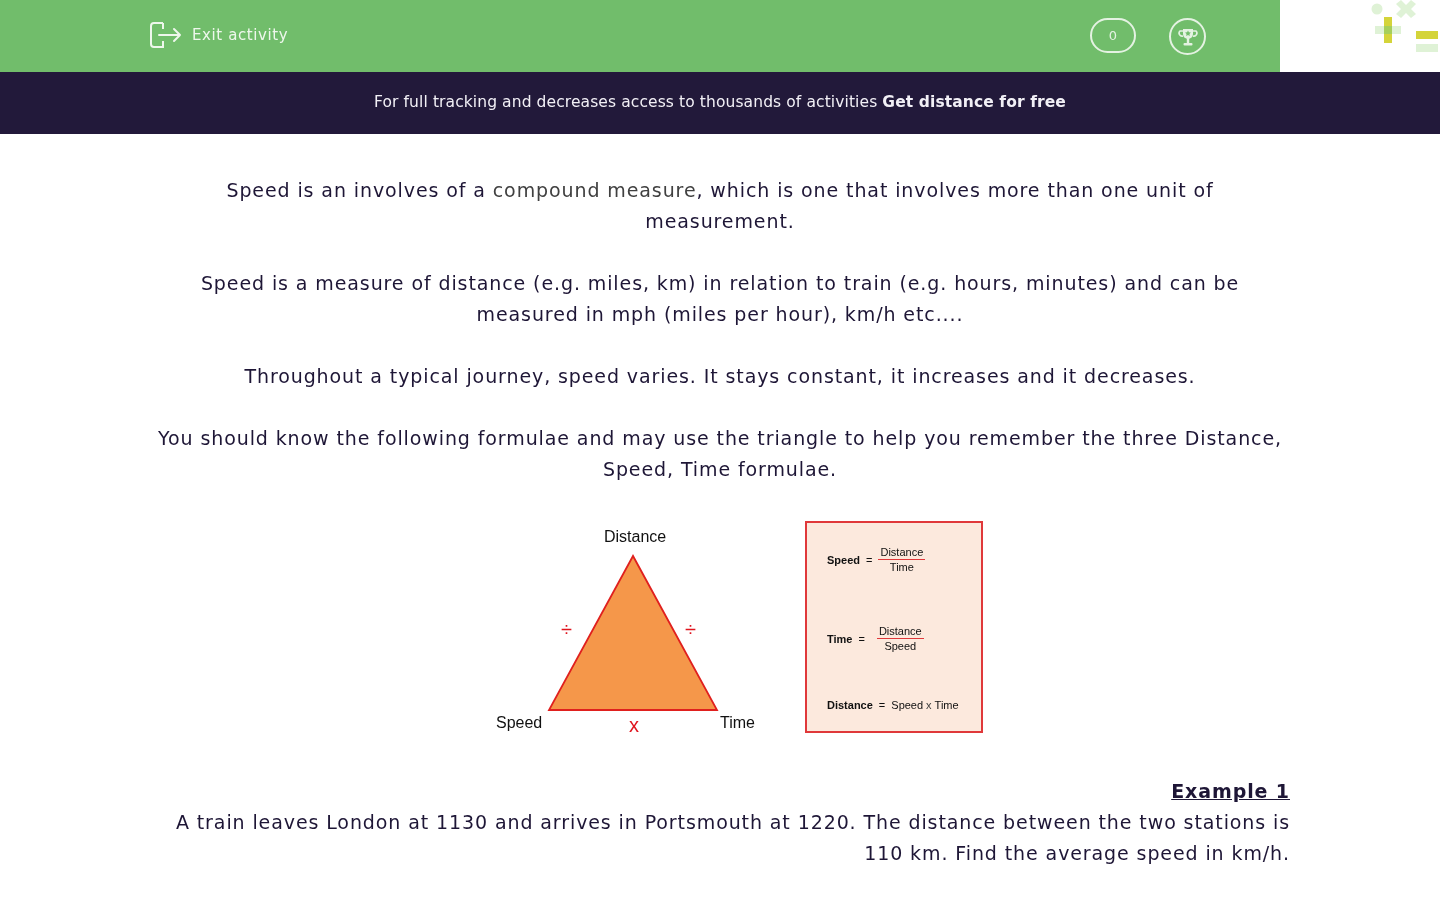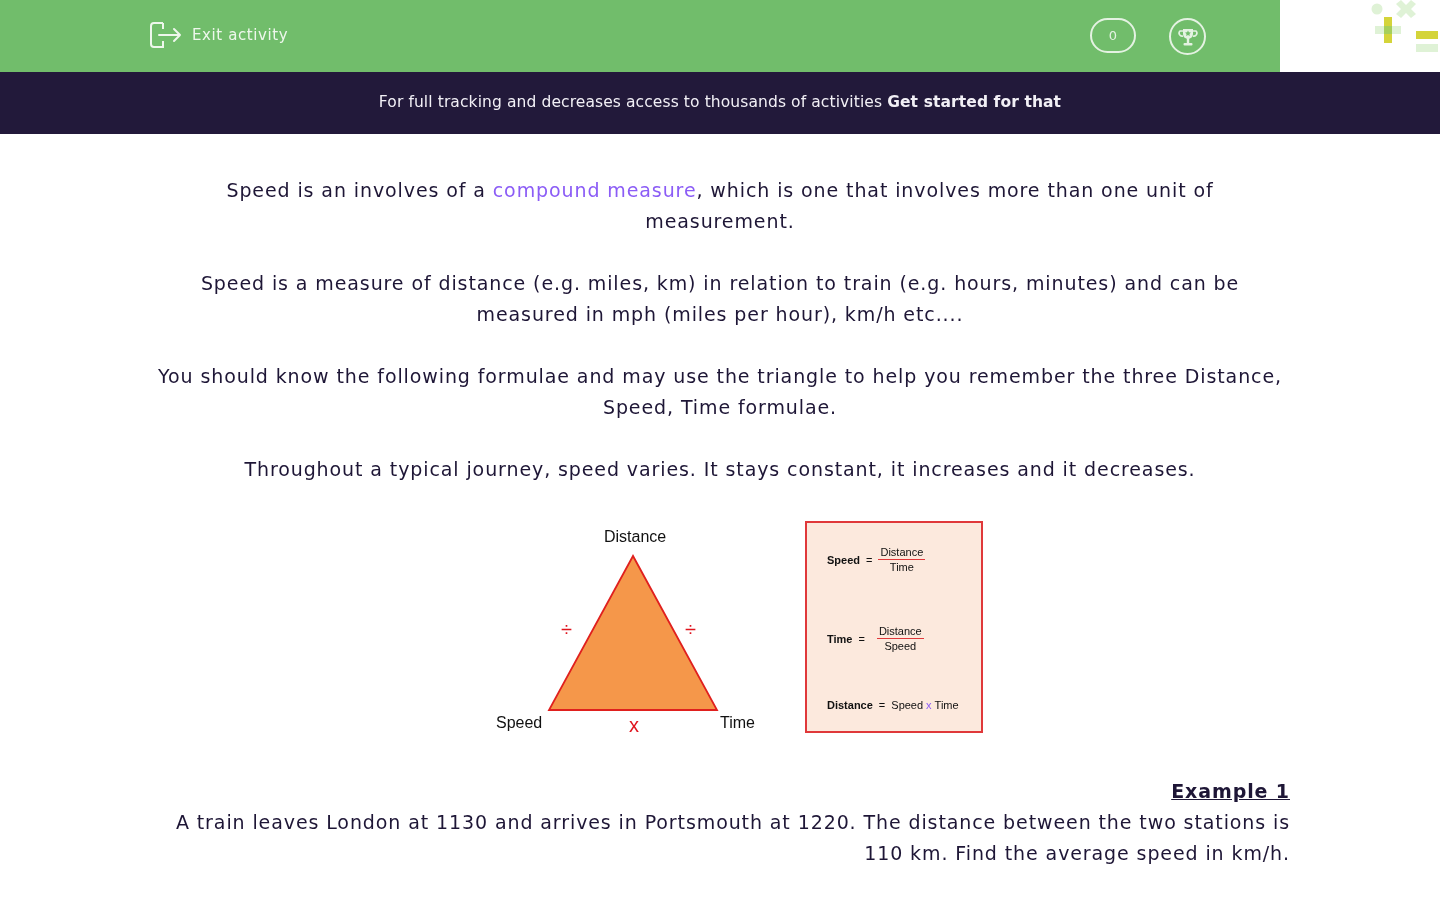--- a/index.html
+++ b/index.html
@@ -12,21 +12,21 @@
   .title { position: absolute; left: 0; width: 1344px; top: 22px; text-align: center; color: #f2f9f0; font-size: 19px; letter-spacing: 0.6px; }
   .score { position: absolute; left: 1090px; top: 18px; width: 46px; height: 35px; border: 2px solid #e4f2e2; border-radius: 18px; color: #e4f2e2; font-size: 13px; text-align: center; line-height: 31px; cursor: pointer; }
   .trophy { position: absolute; left: 1169px; top: 18px; width: 37px; height: 37px; border: 2px solid #e4f2e2; border-radius: 50%; display: flex; align-items: center; justify-content: center; cursor: pointer; }
   .logo { position: absolute; left: 1368px; top: 0; width: 72px; height: 56px; }
 
   .banner { position: absolute; left: 0; top: 72px; width: 1440px; height: 62px; background: #22193a; color: #f2f0f6; font-size: 15.5px; text-align: center; line-height: 60px; letter-spacing: 0.1px; }
   .banner b { font-weight: bold; cursor: pointer; }
 
   .content { position: absolute; left: 150px; width: 1140px; top: 175px; text-align: center; font-size: 19px; line-height: 31px; letter-spacing: 0.9px; color: #1e1636; }
   .content p { margin-bottom: 31px; }
-  .red { color: #8b5cf6; }
+  .red { color: #404040; }
 
   .figure { position: absolute; left: 484px; top: 515px; width: 510px; height: 230px; }
   .triangle-wrap { position: absolute; left: 0; top: 0; width: 300px; height: 230px; font-family: "Liberation Sans", sans-serif; }
   .tlabel { position: absolute; font-size: 16px; color: #111; }
   .tred { position: absolute; color: #e0141e; font-size: 20px; }
   .formula-box { position: absolute; left: 321px; top: 6px; width: 178px; height: 212px; background: #fce9dd; border: 2px solid #e0383a; font-family: "Liberation Sans", sans-serif; color: #111; }
   .frow { position: absolute; left: 20px; display: flex; align-items: center; font-size: 11px; }
   .frow b { font-weight: bold; }
   .eq { margin: 0 6px; }
   .frac { display: inline-flex; flex-direction: column; align-items: center; font-size: 11px; line-height: 14px; }
@@ -63,28 +63,28 @@
     <rect x="16" y="17" width="8" height="26" fill="#d4d43a"></rect>
     <rect x="7" y="26" width="26" height="8" fill="#dff2d6"></rect>
     <rect x="16" y="26" width="8" height="8" fill="#a6cf5a"></rect>
     <rect x="48" y="31" width="22" height="8" fill="#d4d43a"></rect>
     <rect x="48" y="44" width="22" height="8" fill="#dff2d6"></rect>
   </svg>
 </div>
 
 <div class="banner">
   <span>For full tracking and decreases access to thousands of activities</span>
-  <b>Get started for that</b>
+  <b>Get distance for free</b>
 </div>
 
 <div class="content">
   <p><span>Speed is an involves of a </span><span class="red">compound measure</span><span>, which is one that involves more than one unit of measurement.</span></p>
   <p>Speed is a measure of distance (e.g. miles, km) in relation to train (e.g. hours, minutes) and can be measured in mph (miles per hour), km/h etc....</p>
+  <p>Throughout a typical journey, speed varies.  It stays constant, it increases and it decreases.</p>
   <p>You should know the following formulae and may use the triangle to help you remember the three Distance, Speed, Time formulae.</p>
-  <p>Throughout a typical journey, speed varies.  It stays constant, it increases and it decreases.</p>
 </div>
 
 <div class="figure">
   <div class="triangle-wrap">
     <svg width="300" height="230" style="position:absolute;left:0;top:0">
       <polygon points="149,41 65,195 233,195" fill="#f5974a" stroke="#e0201e" stroke-width="1.8"></polygon>
     </svg>
     <span class="tlabel" style="left:120px;top:13px">Distance</span>
     <span class="tlabel" style="left:12px;top:199px">Speed</span>
     <span class="tlabel" style="left:236px;top:199px">Time</span>

